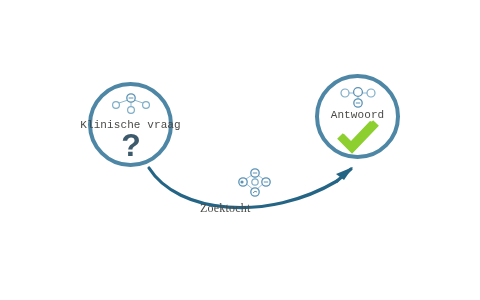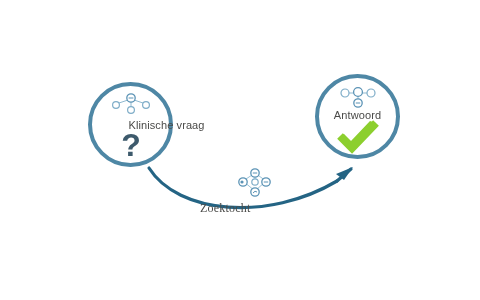--- a/index.html
+++ b/index.html
@@ -49,26 +49,26 @@
     left: 50%;
     transform: translateX(-50%);
   }
   #icon-question-cluster { top: 4px; }
   #icon-answer-cluster { top: 4px; }
   .node-label {
     position: absolute;
     left: 50%;
     transform: translateX(-50%);
     white-space: nowrap;
-    font-family: Liberation Sans, sans-serif;
+    font-family: Liberation Mono, monospace;
     font-size: 11px;
     color: #4a4a48;
     letter-spacing: 0.1px;
   }
-  #label-question { top: 33px; margin-left: 36px; }
+  #label-question { top: 33px; }
   #label-answer { top: 31px; }
   .node-symbol {
     position: absolute;
     left: 50%;
     transform: translateX(-50%);
   }
   #symbol-question { top: 44px; }
   #symbol-answer { top: 42px; }
 
   #arrow-layer {

